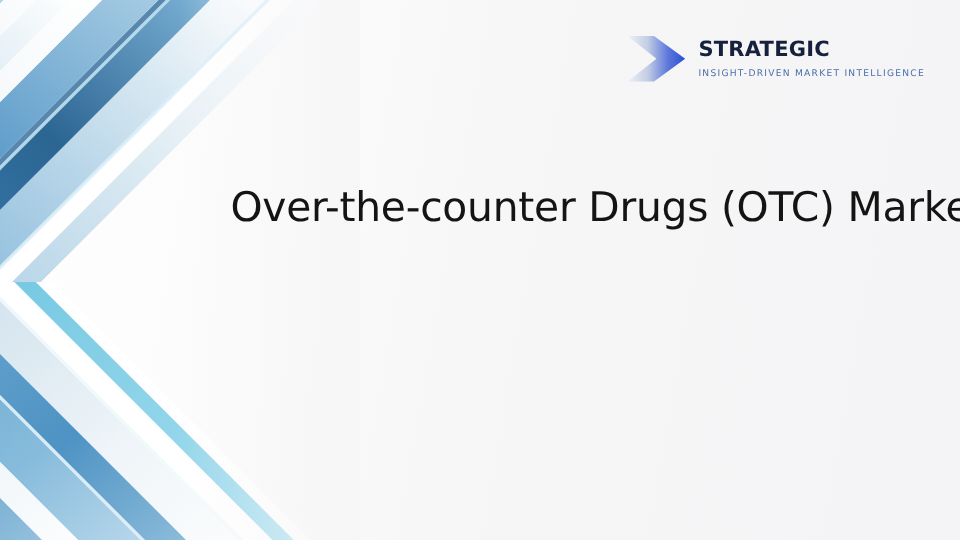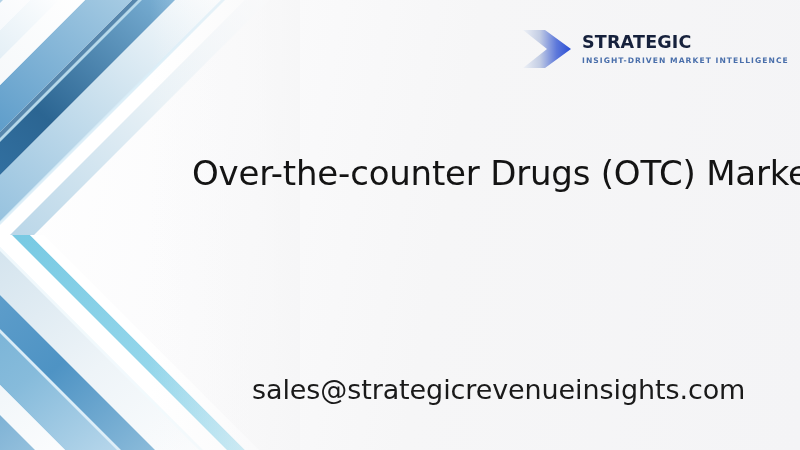--- a/index.html
+++ b/index.html
@@ -64,21 +64,21 @@
     font-weight: 700;
     font-size: 17.5px;
     letter-spacing: 0.2px;
     line-height: 18.5px;
     color: #16213c;
     white-space: nowrap;
   }
   .logo-tagline {
     margin-top: 5px;
     font-family: "DejaVu Sans", "Liberation Sans", sans-serif;
-    font-weight: 700;
+    font-weight: 400;
     font-size: 7.6px;
     letter-spacing: 1.05px;
     color: #4a6fab;
     white-space: nowrap;
   }
 
   
   .report-title {
     position: absolute;
     left: 192px;
@@ -223,15 +223,14 @@
       </svg>
     </span>
     <span class="logo-text">
       <span class="logo-line1">STRATEGIC</span>
       <span class="logo-tagline">INSIGHT-DRIVEN MARKET INTELLIGENCE</span>
     </span>
   </div>
 
   <div class="report-title">Over-the-counter Drugs (OTC) Market</div>
 
-  <div class="contact-email">sales@strategicrevenueinsights.com</div>
 
 </div>
 
 </body></html>

